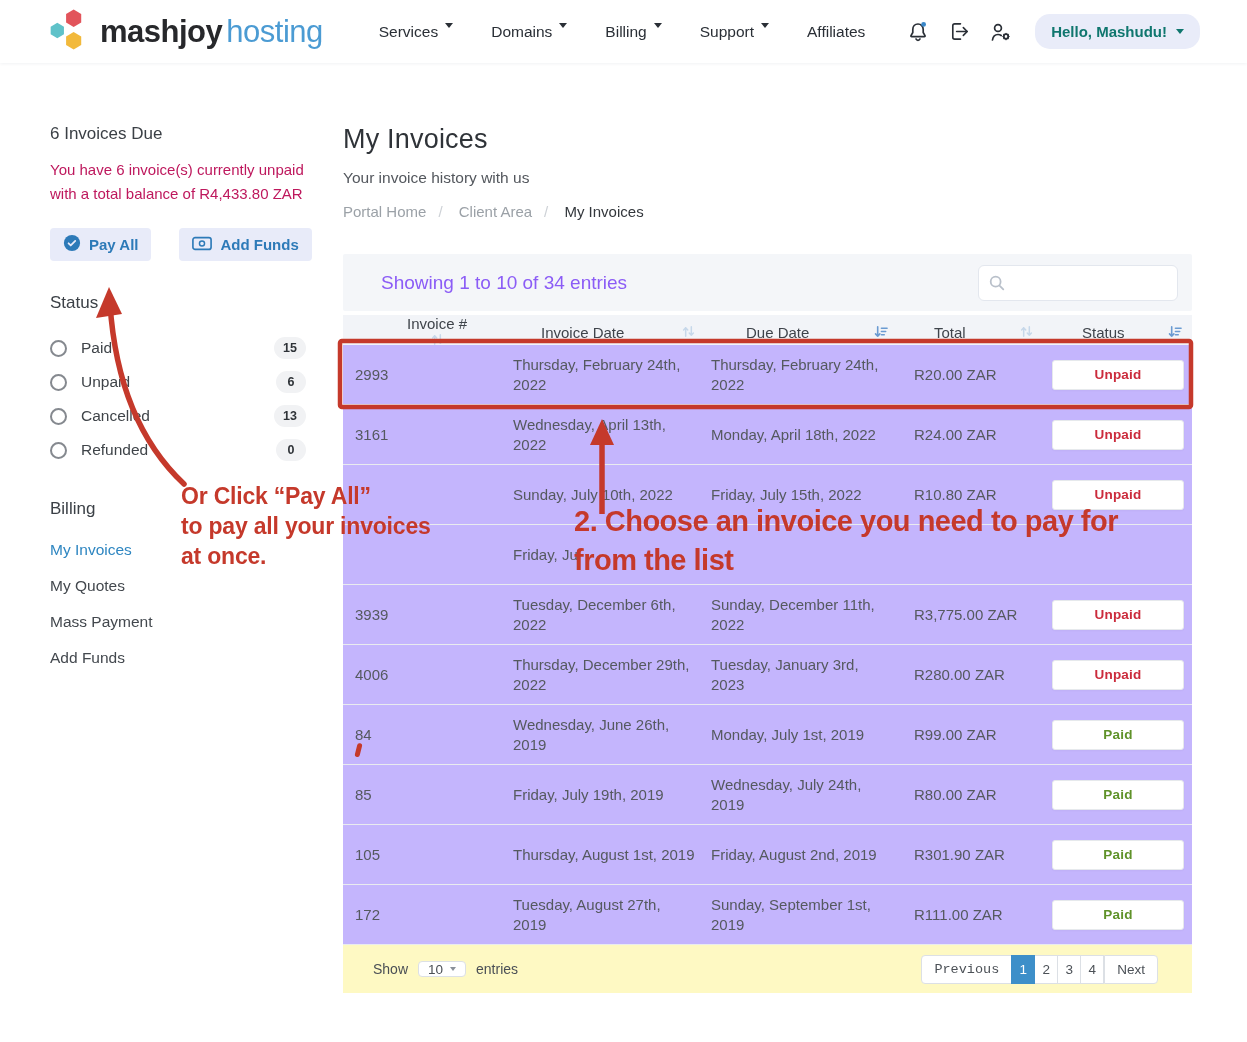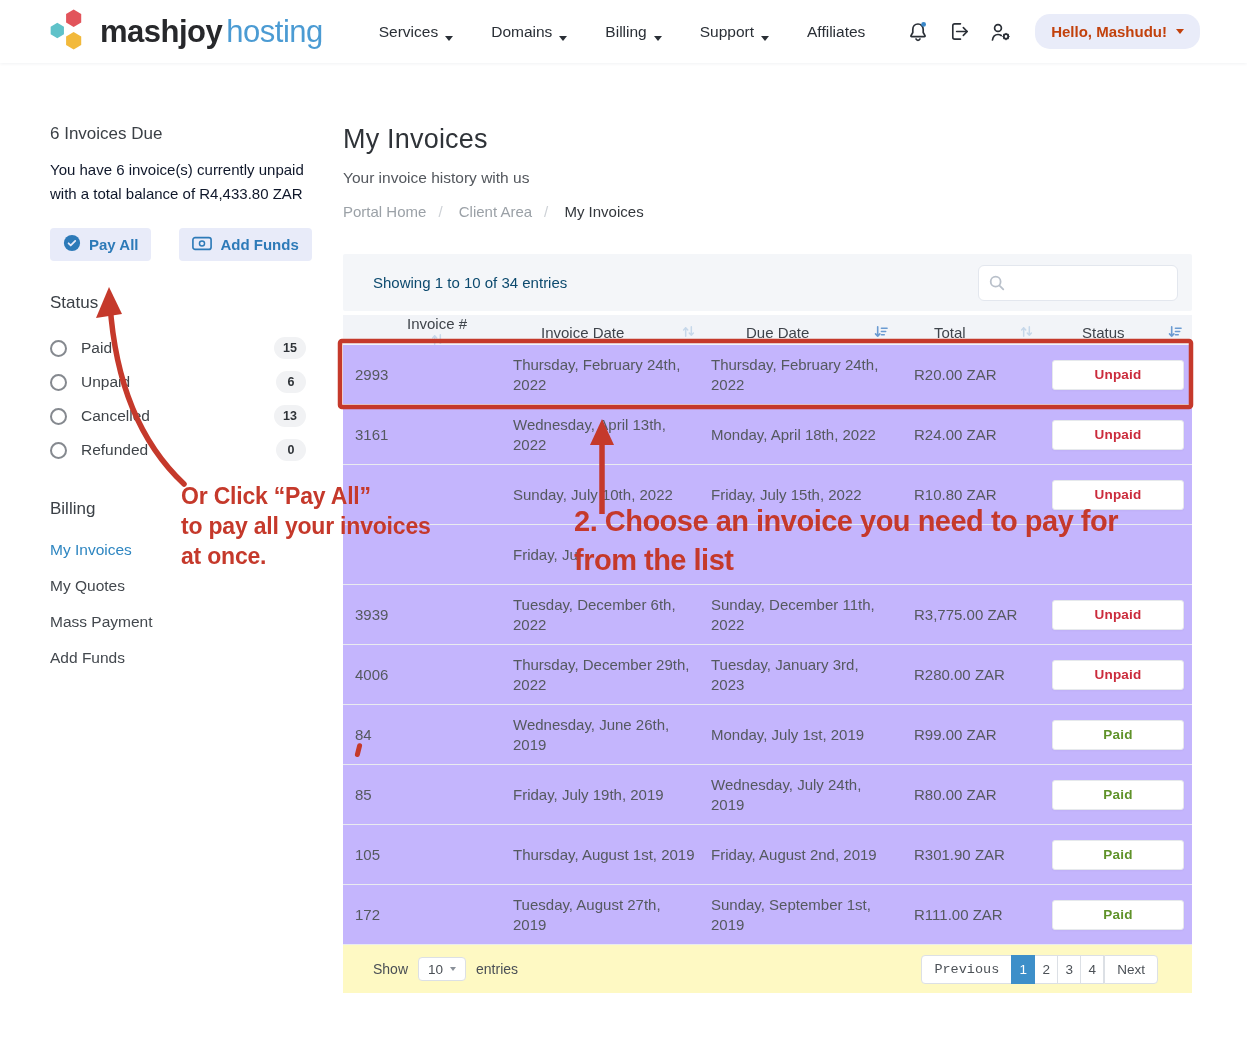--- a/index.html
+++ b/index.html
@@ -16,31 +16,31 @@
   .page{position:relative;width:1247px;height:1042px;overflow:hidden;background:#fff;}
 
   
   .topbar{position:absolute;top:0;left:0;width:100%;height:63px;display:flex;align-items:center;
     padding:0 47px 0 48px;background:#fff;box-shadow:0 1px 3px rgba(20,30,60,.06);}
   .brand{display:flex;align-items:center;gap:15px;}
   .brand-text{font-size:31px;letter-spacing:-.5px;white-space:nowrap;}
   .brand-name{font-weight:800;color:#27282b;}
   .brand-suffix{font-weight:400;color:var(--brand-blue);margin-left:4px;}
   .nav{display:flex;align-items:center;gap:38px;list-style:none;margin-left:56px;}
-  .nav-item{display:flex;align-items:flex-end;gap:7px;font-size:15.5px;font-weight:500;color:#2a2f36;cursor:pointer;white-space:nowrap;}
+  .nav-item{display:flex;align-items:flex-start;gap:7px;font-size:15.5px;font-weight:500;color:#2a2f36;cursor:pointer;white-space:nowrap;}
   .caret{width:0;height:0;border-left:4px solid transparent;border-right:4px solid transparent;border-top:5px solid currentColor;display:inline-block;}
   .top-right{margin-left:auto;display:flex;align-items:center;gap:18px;}
   .icon-btn{display:flex;align-items:center;justify-content:center;cursor:pointer;background:none;border:none;}
-  .greeting{display:flex;align-items:center;gap:9px;background:#e9ecf9;color:#c2410c;font-weight:600;
+  .greeting{display:flex;align-items:center;gap:9px;background:#e9ecf9;color:#0f766e;font-weight:600;
     font-size:15px;padding:9px 16px;border-radius:15px;border:none;cursor:pointer;margin-left:4px;}
 
   
   .sidebar{position:absolute;left:50px;top:124px;width:256px;}
   .side-title{font-size:17px;font-weight:500;color:#3b4046;line-height:20px;}
-  .side-desc{margin-top:14px;font-size:15px;color:#0f172a;line-height:24px;}
+  .side-desc{margin-top:14px;font-size:15px;color:#be185d;line-height:24px;}
   .side-actions{margin-top:22px;display:flex;gap:28px;}
   .pill-btn{display:inline-flex;align-items:center;gap:8px;background:#e8ebf9;color:var(--btn-blue);
     font-weight:600;font-size:15px;padding:7px 13px;height:33px;border-radius:4px;border:none;cursor:pointer;white-space:nowrap;}
   .side-h{margin-top:32px;font-size:17px;font-weight:500;color:#3b4046;}
   .status-list{margin-top:18px;}
   .status-row{display:flex;align-items:center;height:34px;cursor:pointer;}
   .radio{width:17px;height:17px;border:2px solid #85898f;border-radius:50%;background:#fff;flex:none;margin-right:14px;}
   .status-label{font-size:15.5px;color:#3f4449;}
   .count-badge{margin-left:auto;background:#f1f2f4;color:#2f3338;border-radius:12px;min-width:30px;
     text-align:center;padding:4px 9px;font-size:12.5px;font-weight:700;}
@@ -53,21 +53,21 @@
   .page-title{font-size:27px;font-weight:500;color:#2f3338;line-height:34px;letter-spacing:.2px;}
   .page-subtitle{margin-top:12px;font-size:15.5px;color:#53575d;line-height:20px;}
   .breadcrumb{margin-top:14px;display:flex;align-items:center;font-size:15px;line-height:20px;}
   .crumb{color:#9ba1a7;cursor:pointer;}
   .crumb.current{color:#33373c;cursor:default;}
   .crumb + .crumb::before{content:"/";color:#cdd1d6;margin:0 12px;}
 
   .card{margin-top:32px;}
   .table-toolbar{height:57px;background:#f4f6f9;display:flex;align-items:center;
     padding:0 14px 0 30px;margin-bottom:4px;border-radius:2px;}
-  .summary{font-size:15px;color:#0c4a6e;}
+  .summary{font-size:19px;color:#8b5cf6;margin-left:8px;}
   .search-wrap{margin-left:auto;position:relative;}
   .search-input{width:200px;height:36px;background:#fff;border:1px solid #e3e7ee;border-radius:6px;
     padding:0 10px 0 36px;font-size:14px;color:#444;outline:none;}
   .search-ico{position:absolute;left:10px;top:9px;pointer-events:none;}
 
   .thead,.tr{display:grid;grid-template-columns:165px 198px 192px 146px 148px;}
   .thead{height:30px;background:#f2f4f8;align-items:center;font-size:15px;color:#3f444b;font-weight:500;}
   .th{display:flex;align-items:center;justify-content:space-between;padding-right:10px;white-space:nowrap;}
   .th.c1{padding-left:33px;flex-direction:column;}
   .th.c2{padding-left:33px;}
@@ -82,21 +82,21 @@
   .td4{padding-left:16px;white-space:nowrap;}
   .td5{display:flex;justify-content:center;}
   .status-badge{width:132px;height:30px;display:flex;align-items:center;justify-content:center;
     background:#fff;border:1px solid #e6e9ec;border-radius:3px;box-shadow:0 1px 2px rgba(0,0,0,.03);
     font-size:13.5px;font-weight:700;letter-spacing:.2px;cursor:pointer;}
   .status-badge.unpaid{color:var(--unpaid);}
   .status-badge.paid{color:var(--paid);}
 
   .tfoot{height:48px;background:#fef9c3;display:flex;align-items:center;
     padding:0 34px 0 30px;font-size:14px;color:#4a4f55;}
-  .show-select{margin:2px 10px;width:48px;height:24px;background:#fff;border:1px solid #dce0e5;border-radius:4px;
+  .show-select{margin:2px 10px;width:48px;height:16px;background:#fff;border:1px solid #dce0e5;border-radius:4px;
     display:flex;align-items:center;justify-content:center;gap:7px;font-size:13.5px;color:#4a4f55;cursor:pointer;}
   .select-caret{width:0;height:0;border-left:3.5px solid transparent;border-right:3.5px solid transparent;border-top:4.5px solid #8a9099;}
   .pagination{margin-left:auto;display:flex;}
   .pages{display:contents;}
   .pg{background:#fff;border:1px solid #dce0e5;color:#4c5157;font-size:13.5px;padding:6px 12px;
     cursor:pointer;white-space:nowrap;position:relative;}
   .pg.num{min-width:24px;padding:6px 0;text-align:center;}
   .pg + .pg, .pages .pg{margin-left:-1px;}
   .pg.first{border-radius:4px 0 0 4px;margin-left:0;font-family:Liberation Mono, monospace;}
   .pg.last{border-radius:0 4px 4px 0;text-align:right;}

